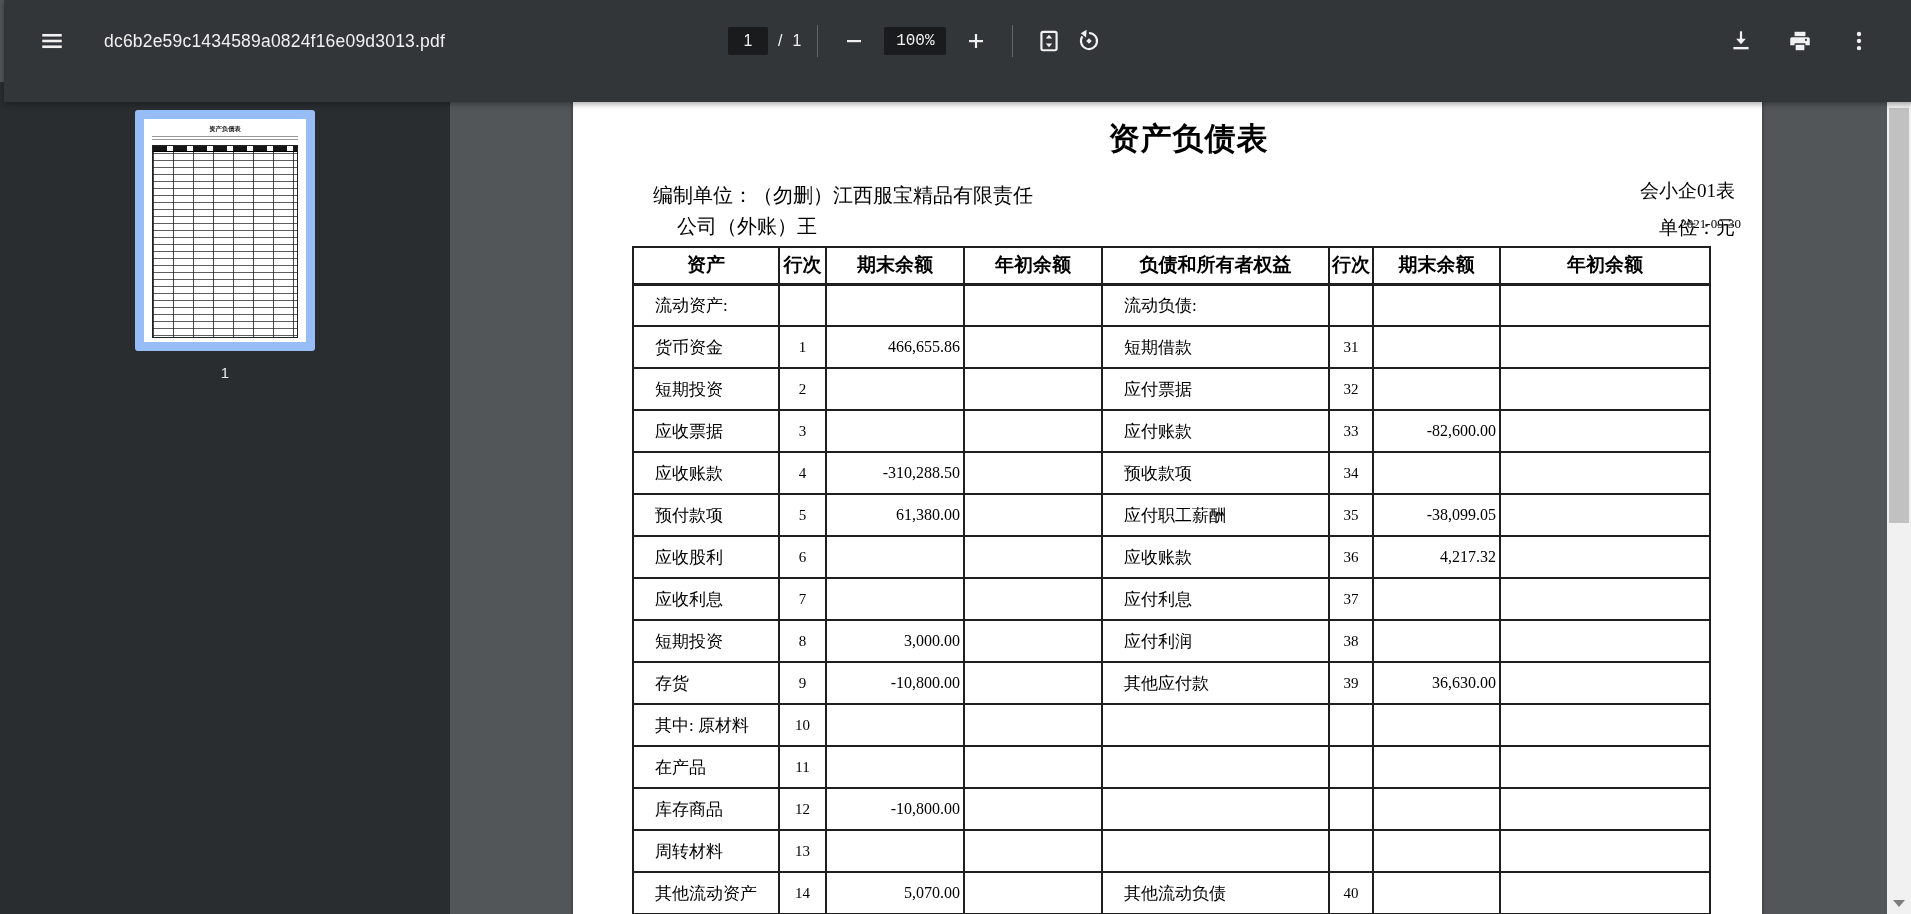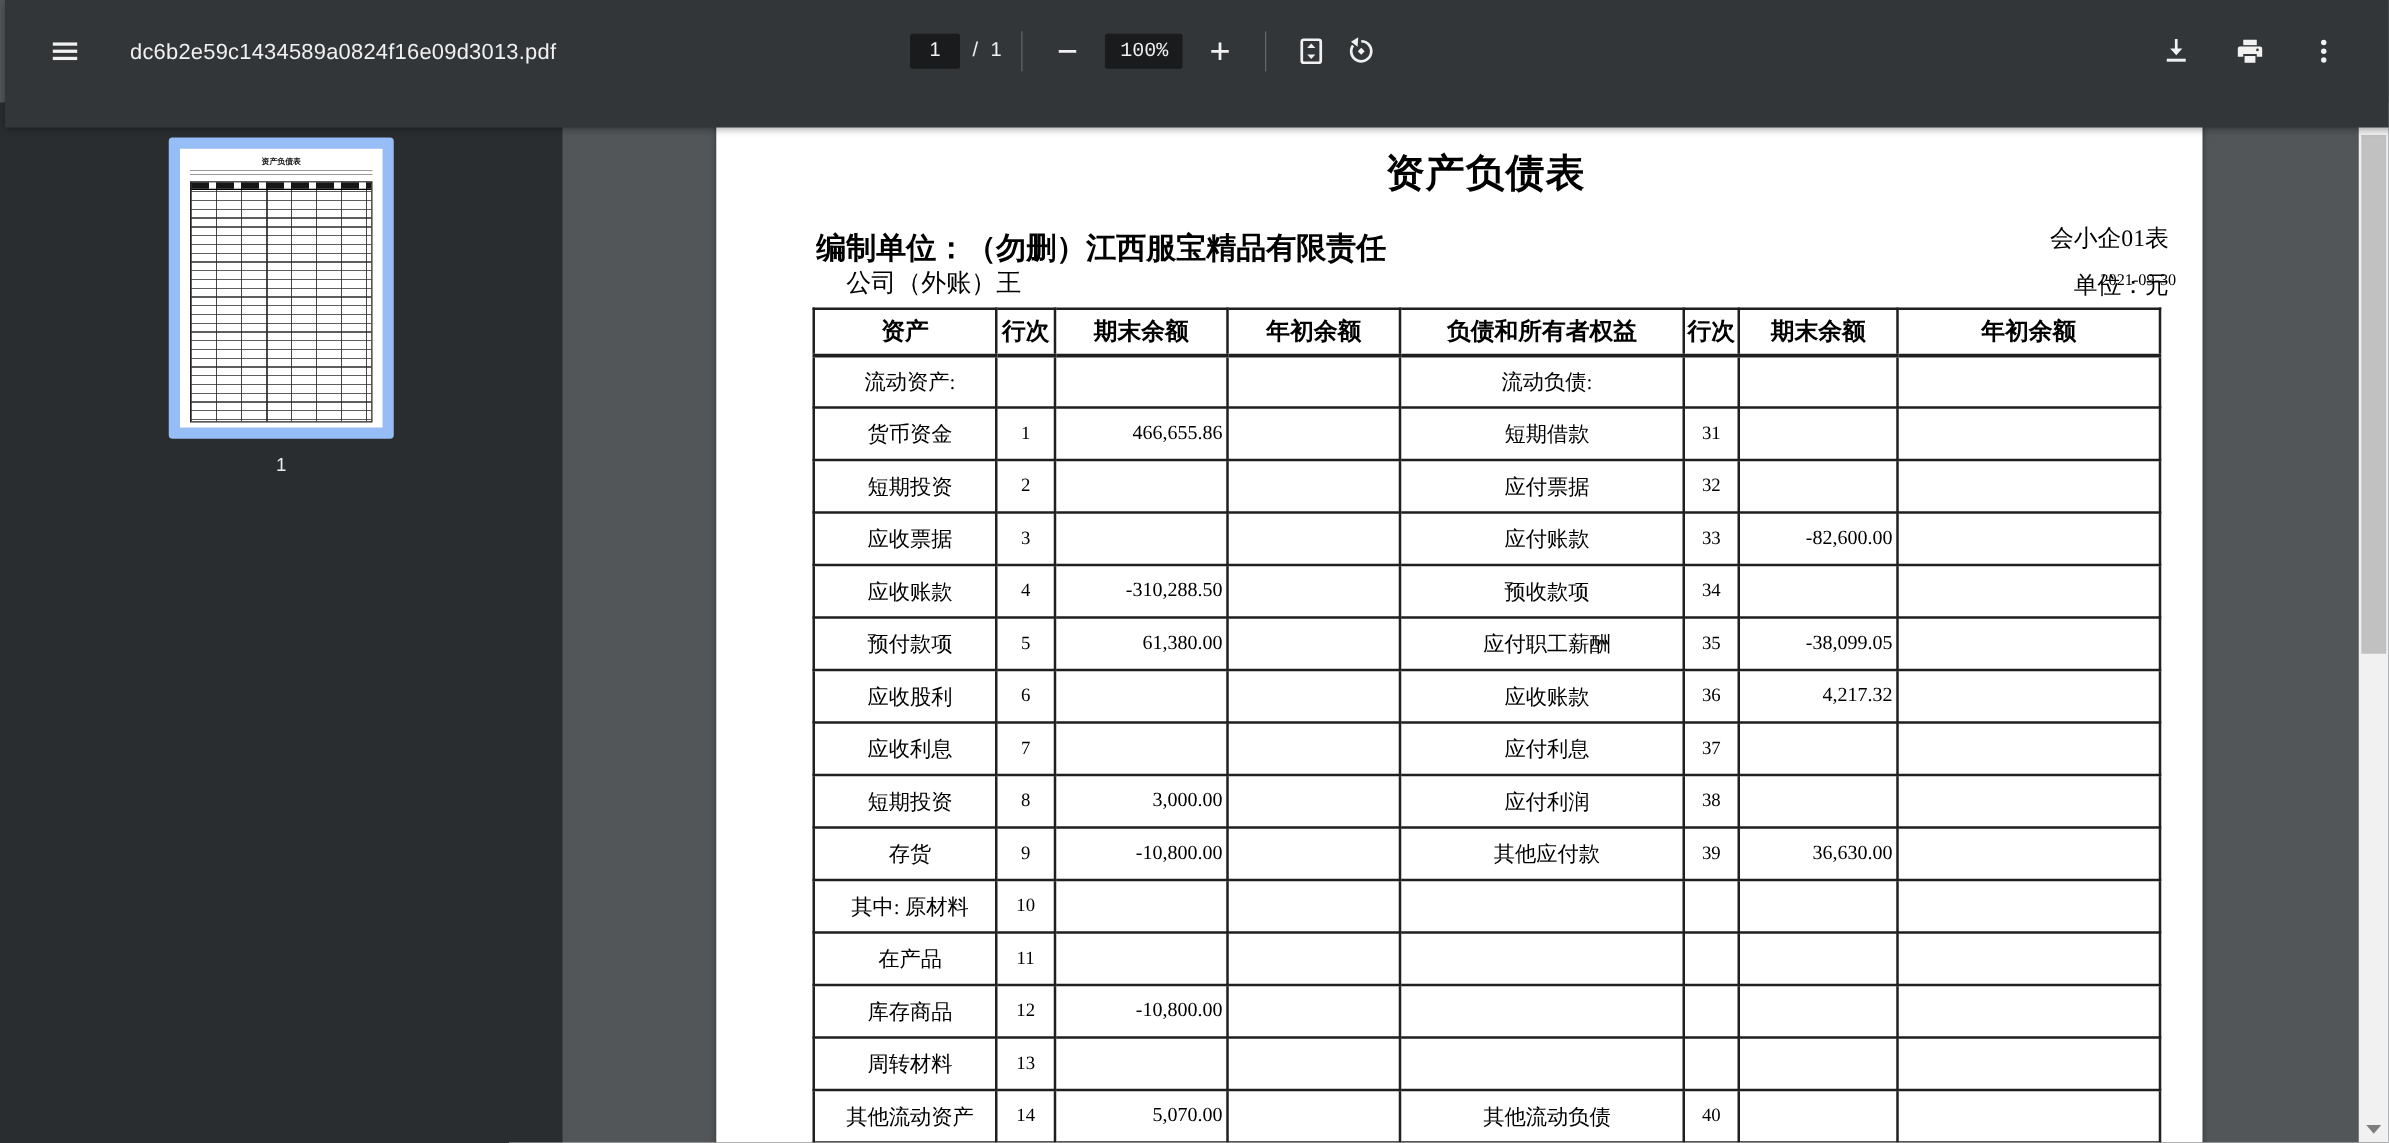--- a/index.html
+++ b/index.html
@@ -49,31 +49,31 @@
     background:repeating-linear-gradient(to right,#161616 0 14px,#fcfcfc 14px 20px);}
   .thumb-label{position:absolute;left:135px;top:282px;width:180px;text-align:center;
     color:#e8eaed;font-size:15px;}
 
   
   .viewer{position:absolute;left:450px;top:0;width:1437px;height:832px;overflow:hidden;}
   .pdf-page{position:absolute;left:123px;top:8px;width:1189px;height:900px;background:var(--page-bg);
     box-shadow:0 1px 4px rgba(0,0,0,.4);color:#000;font-family:"Liberation Serif","DejaVu Serif",serif;}
   .doc-title{position:absolute;left:77px;top:28px;width:1077px;text-align:center;
     font-size:31px;font-weight:bold;letter-spacing:1px;}
-  .doc-line1-left{position:absolute;left:80px;top:92px;font-size:24px;font-weight:bold;}
+  .doc-line1-left{position:absolute;left:80px;top:92px;font-size:20px;}
   .doc-line2-left{position:absolute;left:80px;top:123px;font-size:20px;margin-left:24px;}
   .doc-date{position:absolute;left:91px;top:126px;width:1077px;text-align:right;font-size:13px;}
   .doc-form-code{position:absolute;right:27px;top:88px;font-size:19px;}
   .doc-unit{position:absolute;right:27px;top:125px;font-size:19px;}
 
-  table.bs{position:absolute;left:77px;top:156px;width:1077px;border-collapse:collapse;table-layout:fixed;}
+  table.bs{position:absolute;left:59px;top:156px;width:1077px;border-collapse:collapse;table-layout:fixed;}
   table.bs th,table.bs td{border:2px solid var(--table-border);overflow:hidden;white-space:nowrap;}
   table.bs th{height:37px;font-size:19px;font-weight:bold;text-align:center;border-bottom-width:3px;}
   table.bs td{height:42px;font-size:17px;}
-  table.bs td.name{text-align:center;padding-left:8px;}
+  table.bs td.name{text-align:left;padding-left:21px;}
   table.bs td.num{text-align:center;font-size:15px;font-family:"Liberation Serif",serif;}
   table.bs td.amt{text-align:right;padding-right:3px;font-size:16px;font-family:"Liberation Serif",serif;margin-top:48px;}
 
   
   .scrollbar{position:absolute;right:0;top:0;width:24px;height:832px;background:var(--scrollbar-track);}
   .sb-arrow{position:absolute;left:0;width:24px;height:18px;display:flex;align-items:center;justify-content:center;cursor:pointer;}
   .sb-arrow.up{top:2px;} .sb-arrow.down{bottom:2px;}
   .tri-up{width:0;height:0;border-left:6px solid transparent;border-right:6px solid transparent;border-bottom:7px solid #7e7e7e;}
   .tri-down{width:0;height:0;border-left:6px solid transparent;border-right:6px solid transparent;border-top:7px solid #7e7e7e;}
   .sb-thumb{position:absolute;left:2px;top:26px;width:20px;height:415px;background:var(--scrollbar-thumb);cursor:pointer;}

